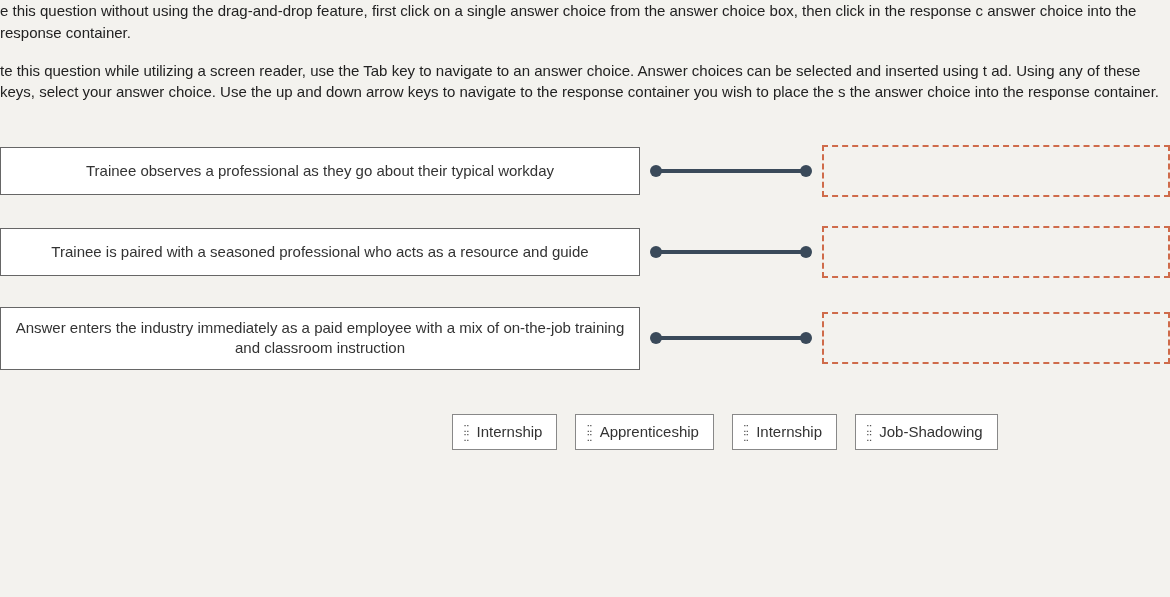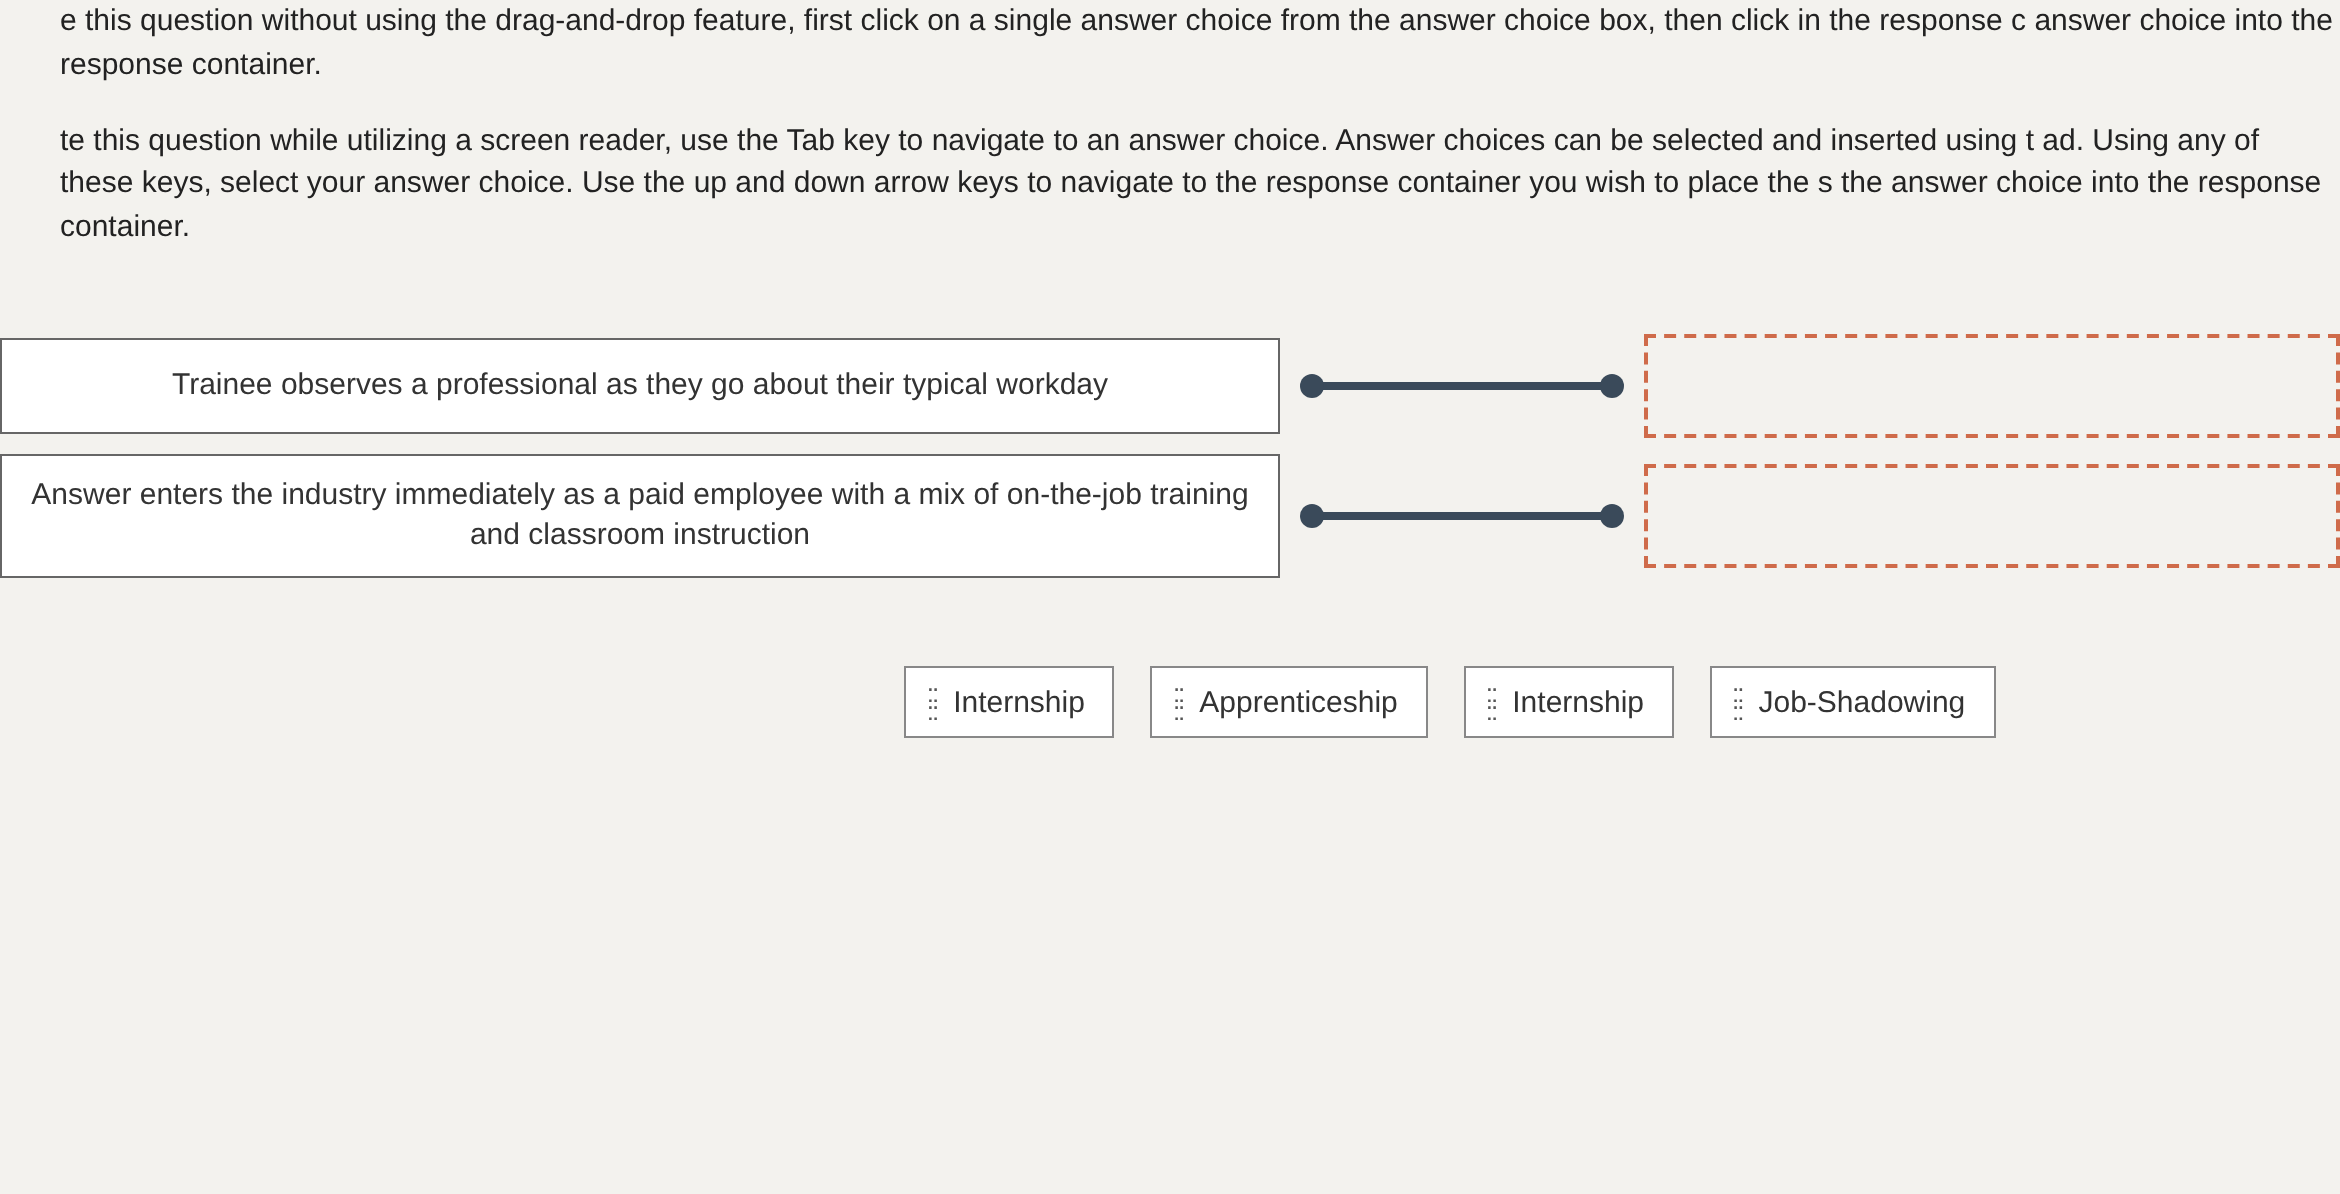--- a/index.html
+++ b/index.html
@@ -9,27 +9,26 @@
     color: #222;
     background: #f3f2ee;
     width: 1170px;
     height: 597px;
     overflow: hidden;
     padding: 0;
   }
   .instructions {
     padding: 0 0 18px 0;
     line-height: 1.45;
-    margin-left: 30px;
   }
   .instructions p { margin-bottom: 16px; }
   .match-area {
     display: flex;
     flex-direction: column;
-    gap: 8px;
+    gap: 29px;
     margin-top: 8px;
   }
   .match-row {
     display: flex;
     align-items: center;
     gap: 0;
   }
   .prompt-box {
     border: 1px solid #666;
     background: #fff;
@@ -110,20 +109,27 @@
 
   <div class="match-row">
     <div class="prompt-box">
       <span>Trainee observes a professional as they go about their typical workday</span>
     </div>
     <div class="connector"></div>
     <div class="drop-target"></div>
   </div>
 
 
+  <div class="match-row">
+    <div class="prompt-box">
+      <span>Trainee is paired with a seasoned professional who acts as a resource and guide</span>
+    </div>
+    <div class="connector"></div>
+    <div class="drop-target"></div>
+  </div>
 
   <div class="match-row">
     <div class="prompt-box">
       <span>Answer enters the industry immediately as a paid employee with a mix of on-the-job training and classroom instruction</span>
     </div>
     <div class="connector"></div>
     <div class="drop-target"></div>
   </div>
 
 </div>

